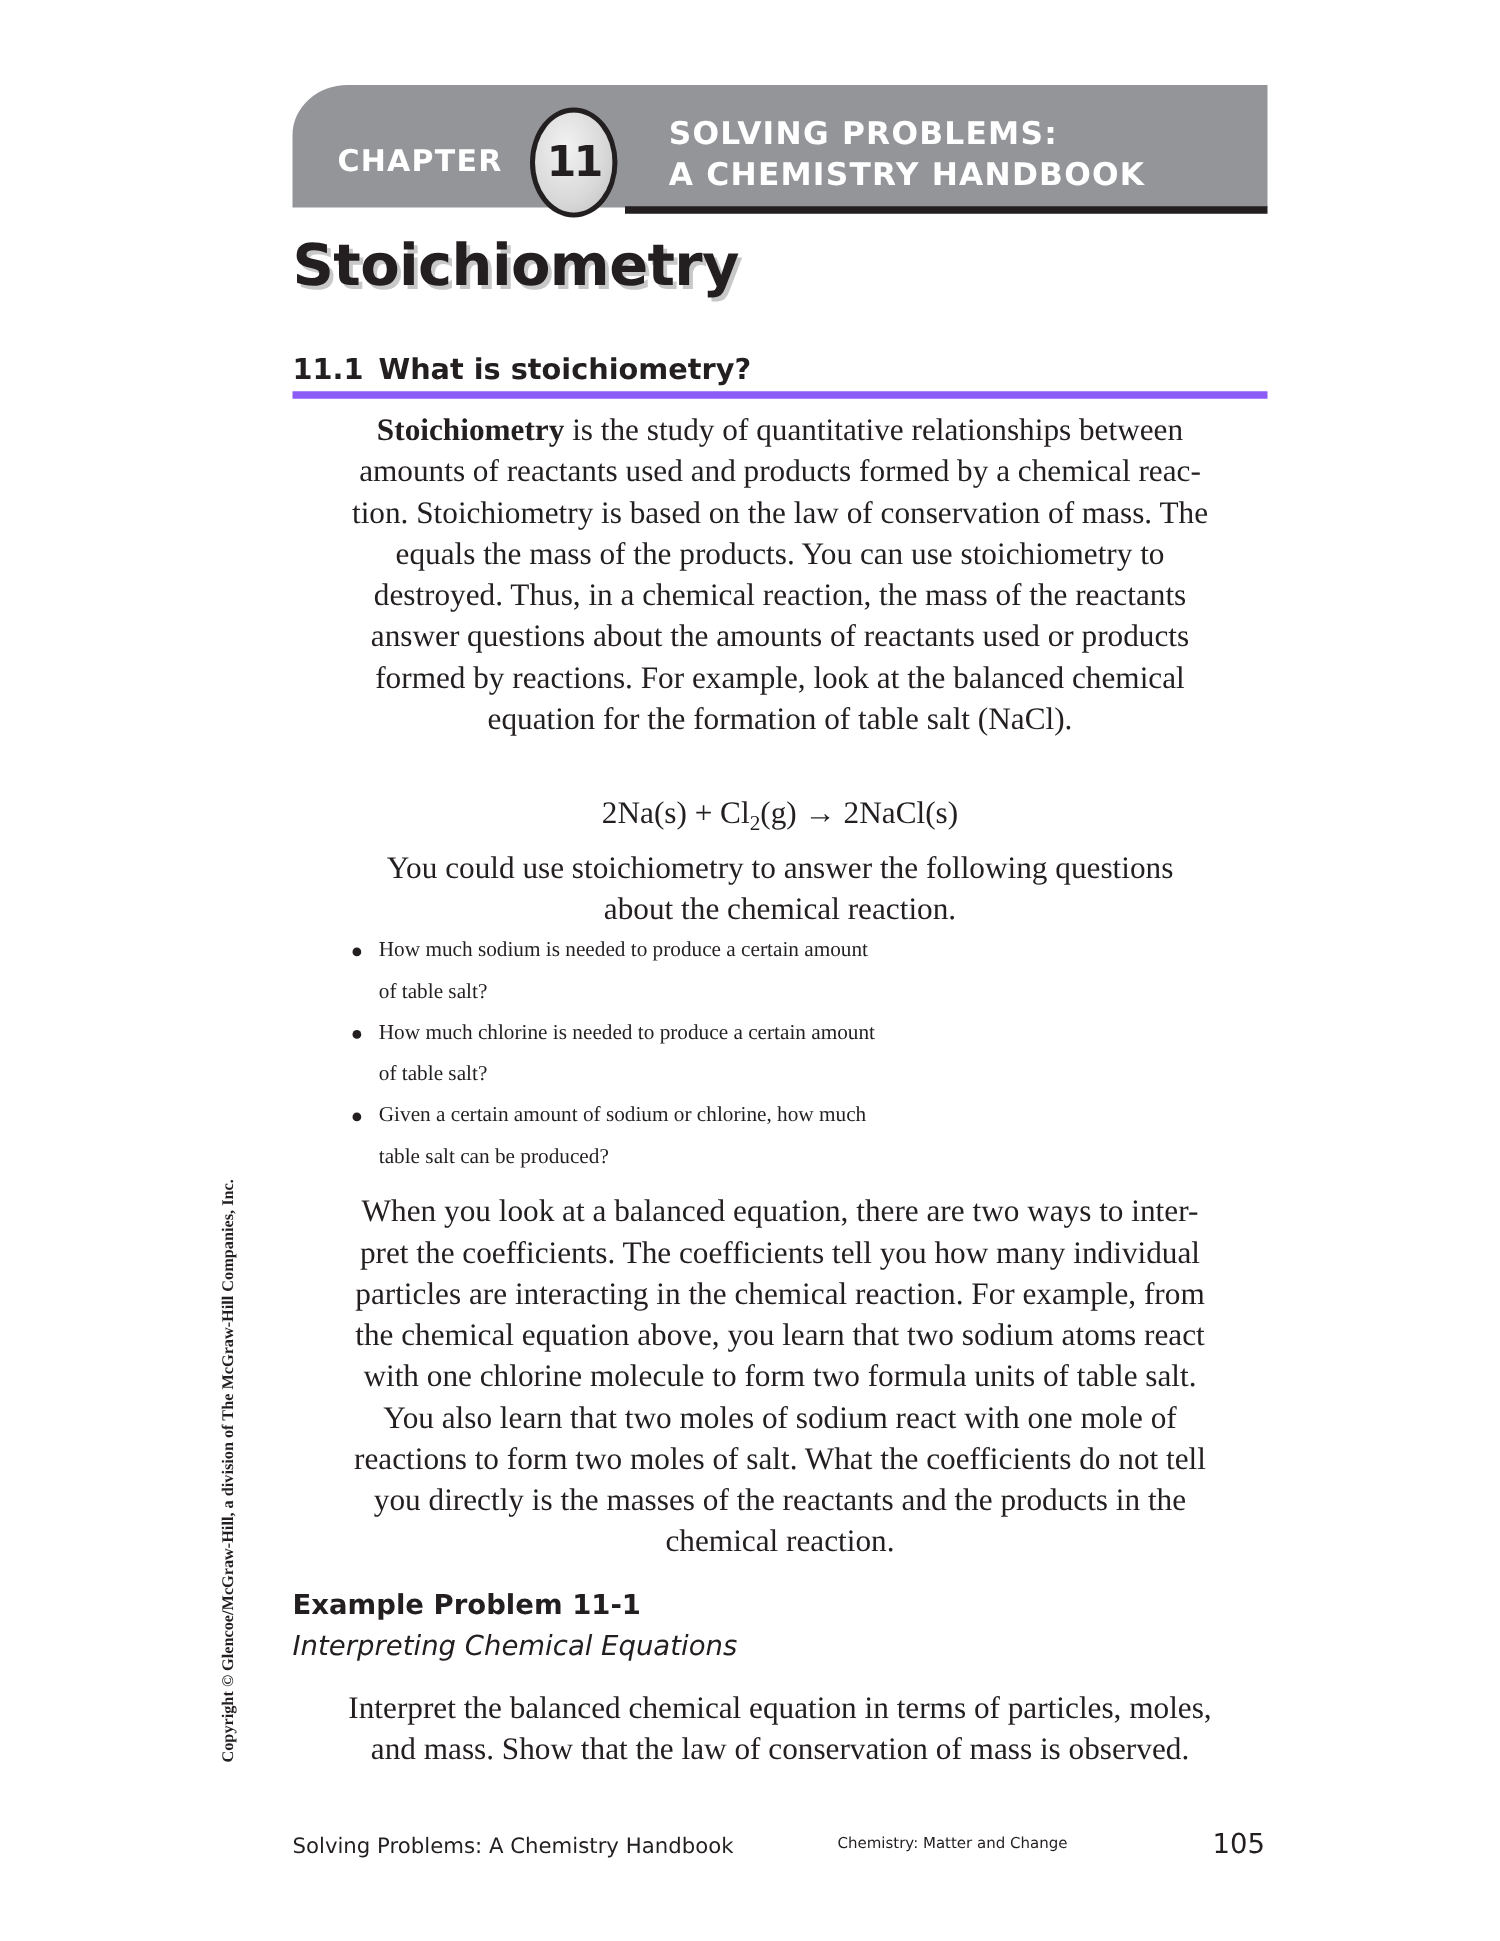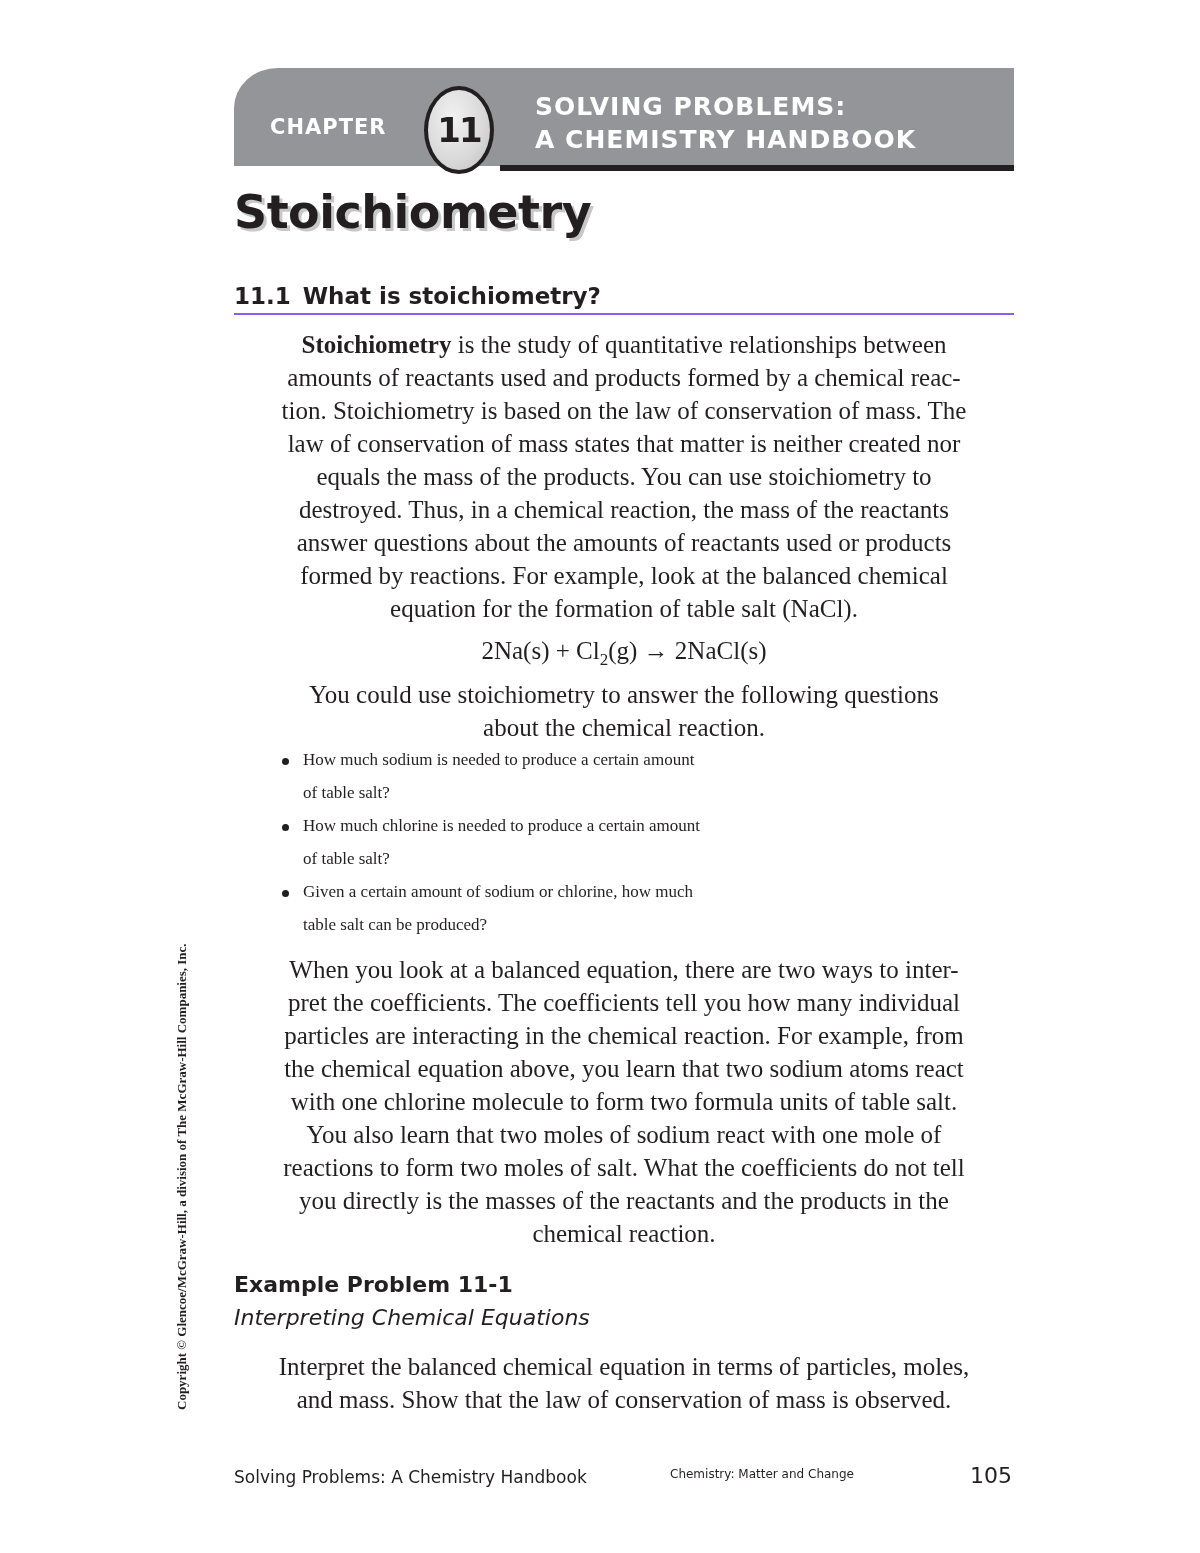--- a/index.html
+++ b/index.html
@@ -10,21 +10,21 @@
 
   
   .chapter-bar {
     position: absolute; left: 234px; top: 68px; width: 780px; height: 98px;
     background: #939598; border-top-left-radius: 44px 40px;
   }
   .chapter-bar-rule {
     position: absolute; left: 500px; top: 165px; width: 514px; height: 6px; background: #231f20;
   }
   .chapter-label {
-    position: absolute; left: 270px; top: 115px; font-size: 21px; font-weight: bold;
+    position: absolute; left: 270px; top: 115px; font-size: 24px; font-weight: bold;
     color: #ffffff; letter-spacing: 1px;
   }
   .chapter-badge {
     position: absolute; left: 424px; top: 86px; width: 70px; height: 88px;
     border-radius: 50%; background: radial-gradient(ellipse at 40% 35%, #f2f2f2 0%, #d8d8d8 60%, #bdbdbd 100%);
     border: 4px solid #231f20; box-sizing: border-box;
     display: flex; align-items: center; justify-content: center;
   }
   .chapter-number {
     font-size: 34px; font-weight: bold; color: #231f20; letter-spacing: -2px;
@@ -37,21 +37,21 @@
 
   
   .page-title {
     position: absolute; left: 234px; top: 185px; font-size: 46px; font-weight: bold;
     color: #231f20; text-shadow: 3px 3px 0 #c8c8c8; letter-spacing: -0.5px;
   }
 
   .section-heading {
     position: absolute; left: 234px; top: 283px; width: 780px;
     font-size: 23px; font-weight: bold; color: #231f20;
-    padding-bottom: 4px; border-bottom: 2px solid #8b5cf6;
+    padding-bottom: 4px; border-bottom: 6px solid #8b5cf6;
   }
   .section-heading .num { margin-right: 12px; }
 
   .body-text {
     position: absolute; left: 234px; width: 780px; font-size: 25px; line-height: 33px; color: #231f20;
   }
   .body-text p { margin: 0; text-align: center; }
   .body-text b { font-weight: bold; }
 
   .equation {
@@ -106,21 +106,20 @@
 <div class="page-title sans">Stoichiometry</div>
 
 <div class="section-heading sans">
   <span class="num">11.1</span><span>What is stoichiometry?</span>
 </div>
 
 <div class="body-text serif" style="top: 328px;">
   <p><b>Stoichiometry</b><span> is the study of quantitative relationships between</span></p>
   <p>amounts of reactants used and products formed by a chemical reac-</p>
   <p>tion. Stoichiometry is based on the law of conservation of mass. The</p>
-  <p>law of conservation of mass states that matter is neither created nor</p>
   <p>equals the mass of the products. You can use stoichiometry to</p>
   <p>destroyed. Thus, in a chemical reaction, the mass of the reactants</p>
   <p>answer questions about the amounts of reactants used or products</p>
   <p>formed by reactions. For example, look at the balanced chemical</p>
   <p>equation for the formation of table salt (NaCl).</p>
 </div>
 
 <div class="equation serif">
   <span>2Na(s) + Cl</span><sub>2</sub><span>(g) → 2NaCl(s)</span>
 </div>

